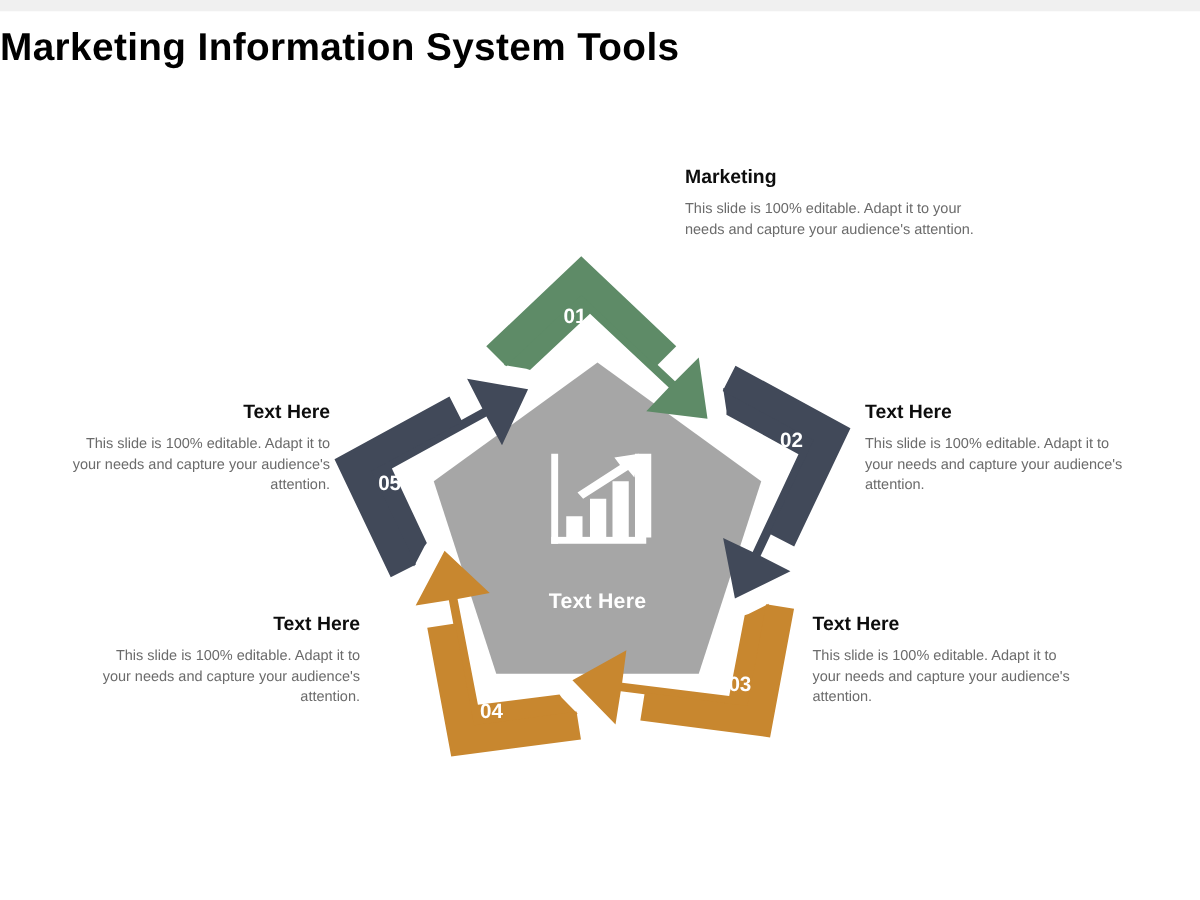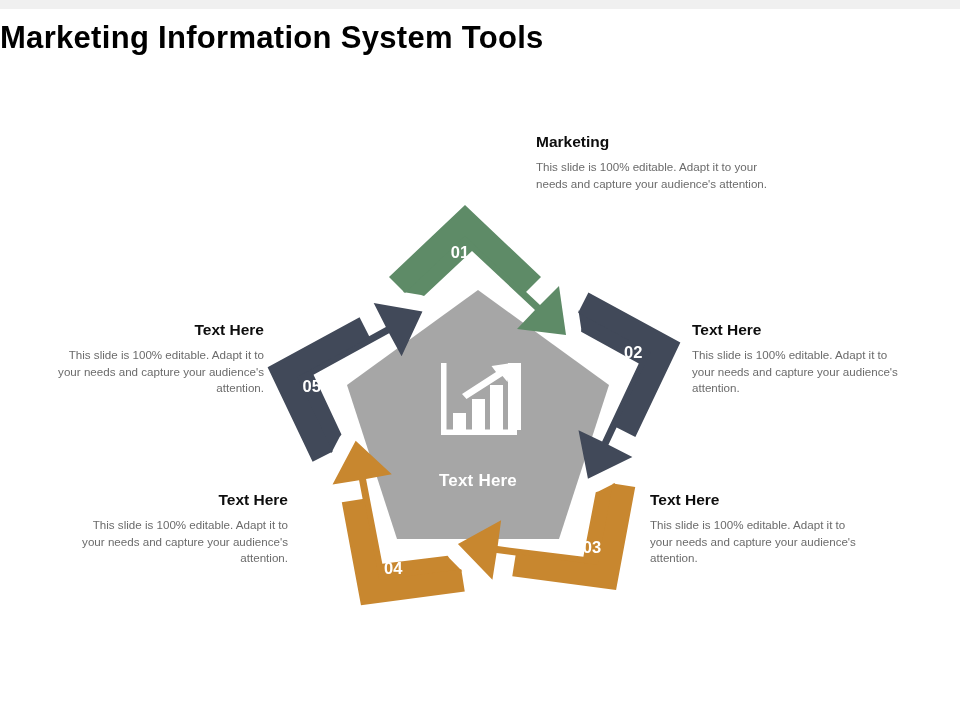--- a/index.html
+++ b/index.html
@@ -76,21 +76,21 @@
   }
   .block .bbody {
     font-size: 11.6px;
     font-weight: 400;
     color: #6b6b6b;
     line-height: 16.5px;
   }
   .block.align-right { text-align: right; }
   .block.align-left  { text-align: left; }
 
-  #block-top    { left: 536px; top: 36px;  width: 240px; }
+  #block-top    { left: 548px; top: 36px;  width: 240px; }
   #block-right  { left: 692px; top: 224px; width: 216px; }
   #block-bright { left: 650px; top: 394px; width: 216px; }
   #block-bleft  { left: 72px;  top: 394px; width: 216px; }
   #block-left   { left: 48px;  top: 224px; width: 216px; }
 </style>
 </head>
 <body>
 
 <div class="top-band"></div>
 

